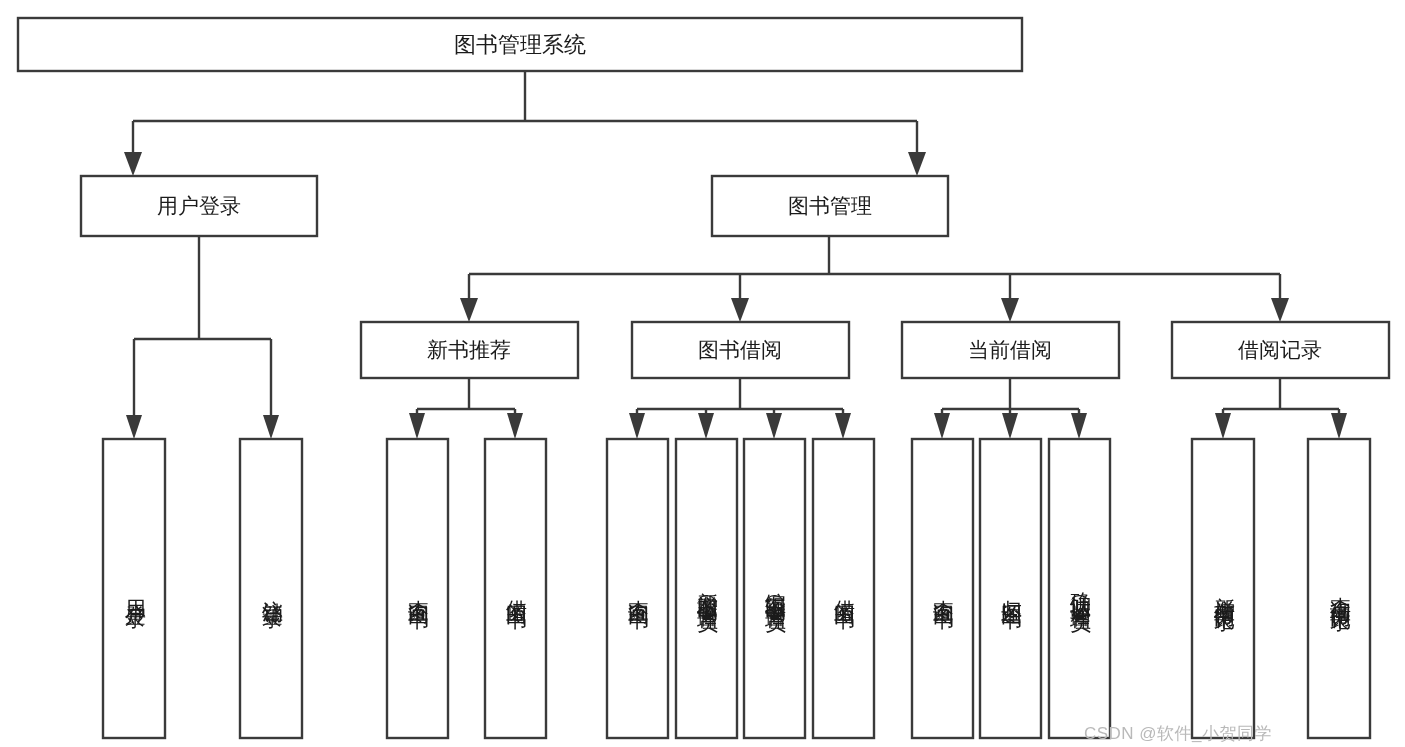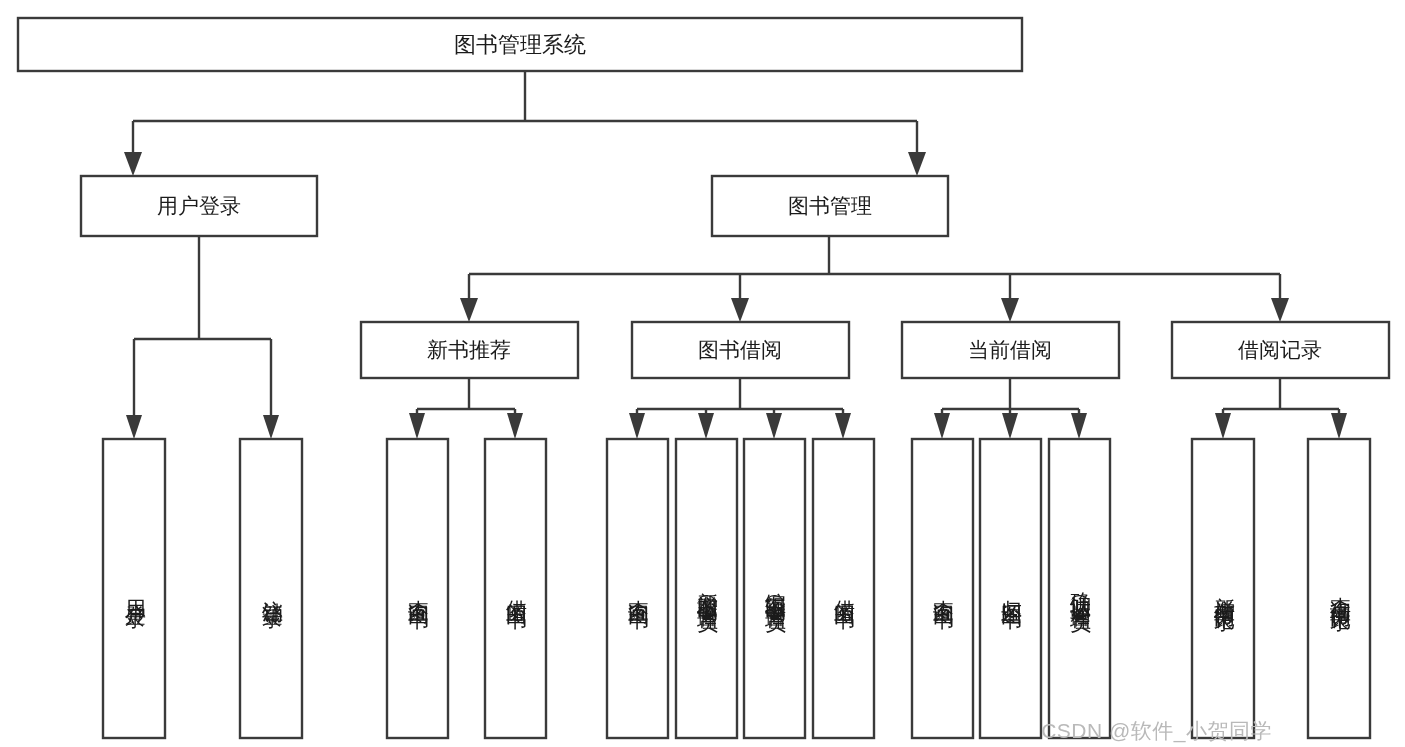--- a/index.html
+++ b/index.html
@@ -59,21 +59,21 @@
     writing-mode: vertical-rl;
     text-orientation: upright;
     letter-spacing: 3px;
     text-anchor: middle;
   }
   .watermark {
     position: absolute;
     right: 8px;
     bottom: 6px;
     font-family: "Liberation Sans", "DejaVu Sans", sans-serif;
-    font-size: 21px;
+    font-size: 17px;
     color: #b9b9b9;
     letter-spacing: 0.5px;
     white-space: nowrap;
     user-select: none;
   }
 </style>
 </head>
 <body>
 
 <div id="diagram-root">

